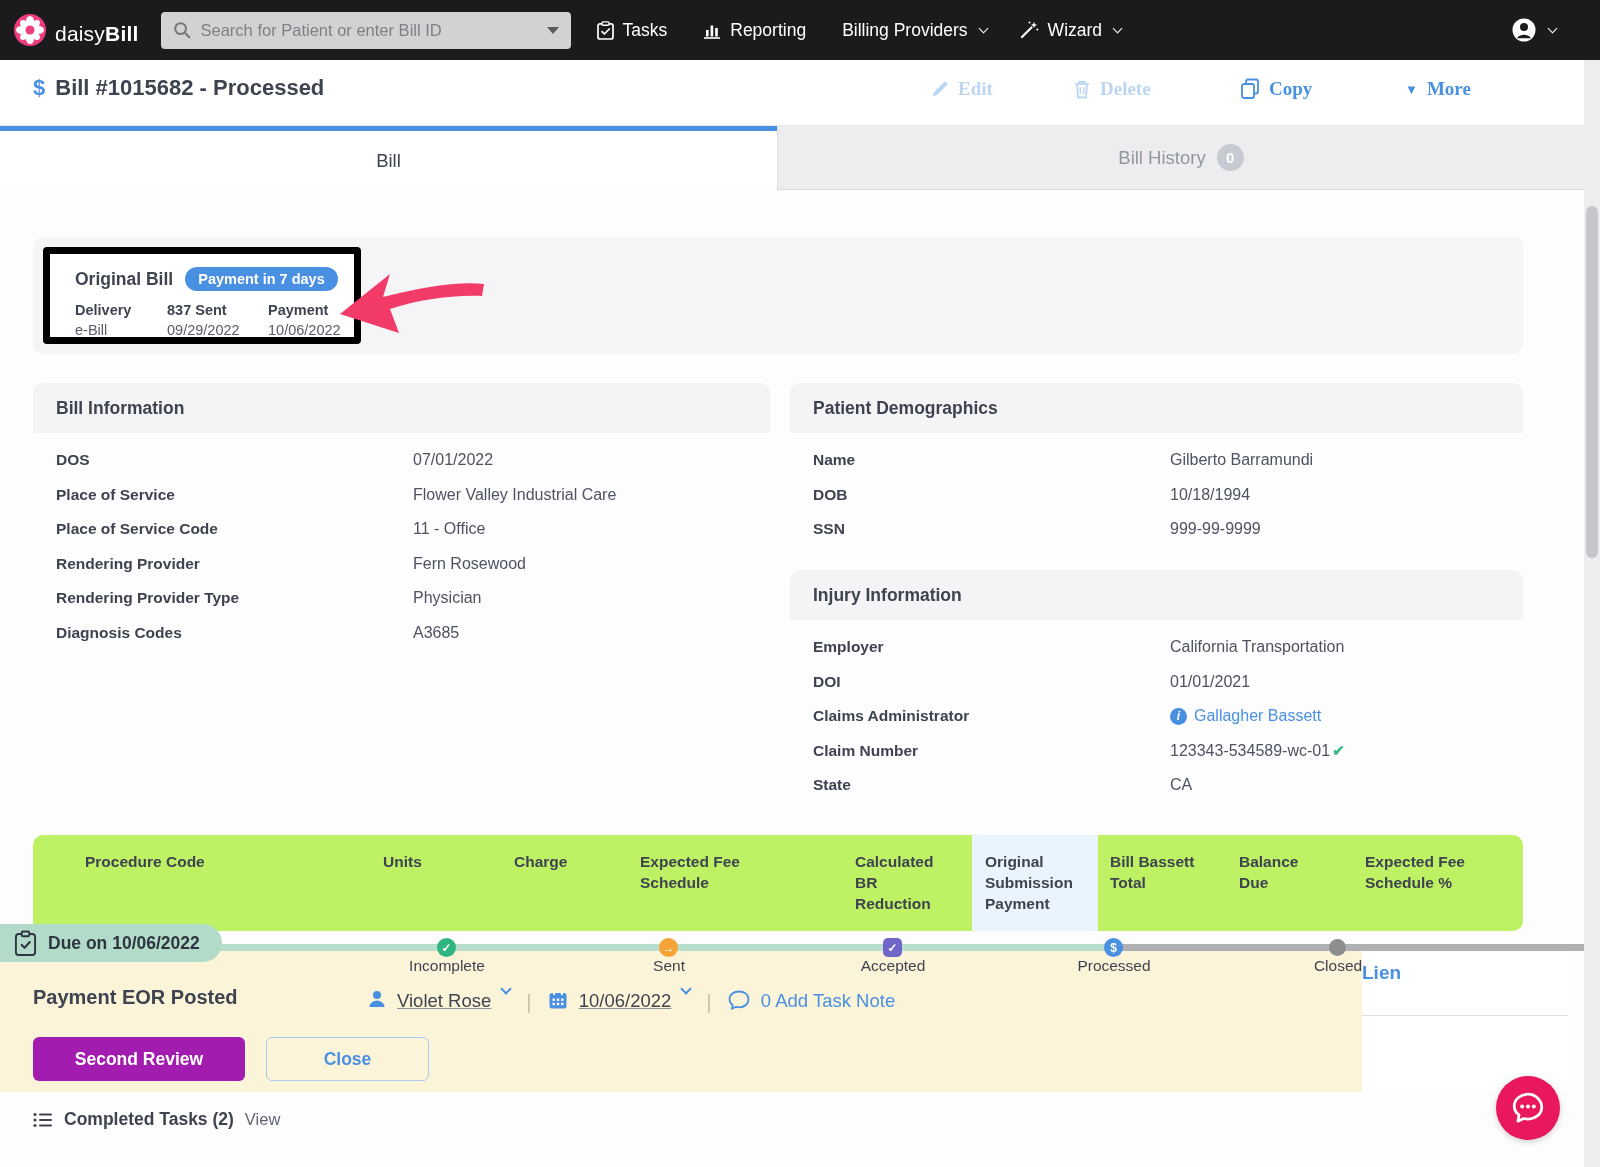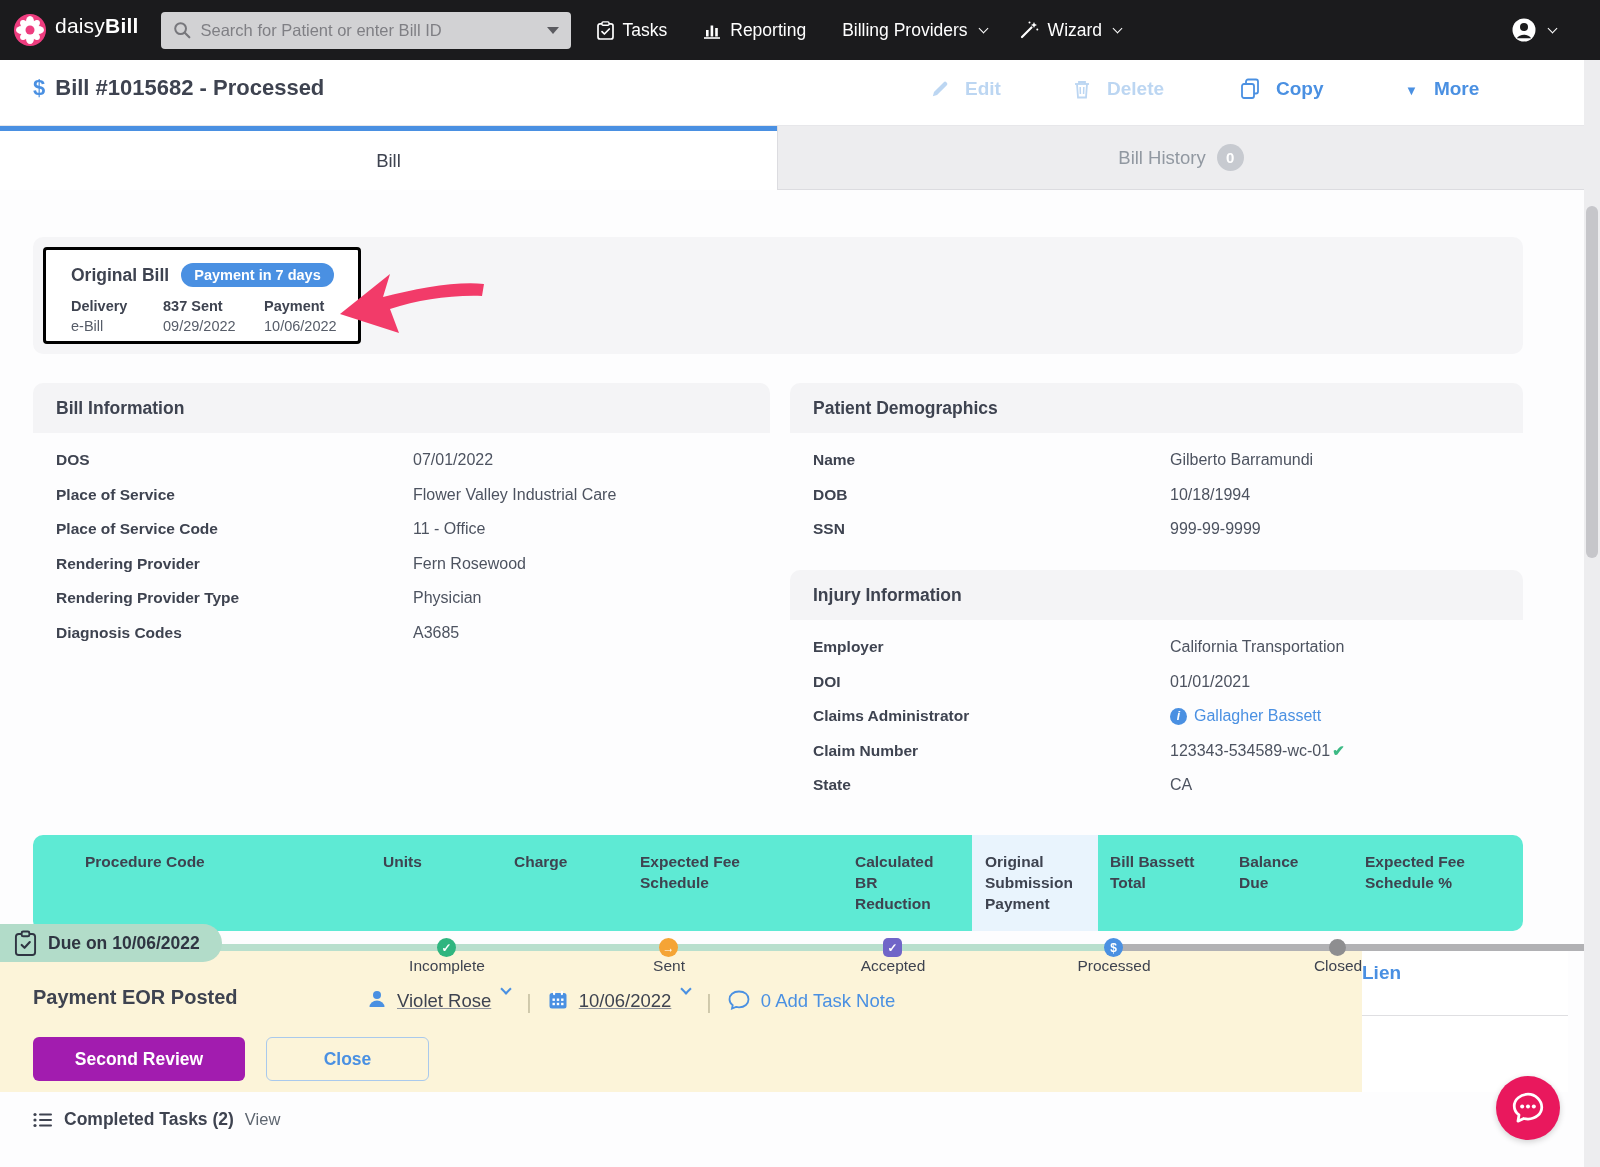--- a/index.html
+++ b/index.html
@@ -1,51 +1,51 @@
 <!DOCTYPE html>
 <html><head>
 <meta charset="utf-8">
 <style>
 *{margin:0;padding:0;box-sizing:border-box}
 body{background:#fff}
 .screen{position:relative;width:1600px;height:1167px;background:#fdfdfe;font-family:"Liberation Sans",sans-serif;overflow:hidden}
 
 
 .nav{position:absolute;left:0;top:0;width:1600px;height:60px;background:#1b1b1d;display:flex;align-items:center;color:#fff;z-index:10}
-.brand{display:flex;align-items:flex-start;gap:9px;margin-left:14px;cursor:pointer}
+.brand{display:flex;align-items:flex-end;gap:9px;margin-left:14px;cursor:pointer}
 .brand-text{font-size:21px;color:#fff;letter-spacing:.2px}
 .brand-text .bold{font-weight:700}
 .searchbox{margin-left:22px;width:410px;height:37px;background:#d2d2d4;border-radius:4px;display:flex;align-items:center;padding:4px 12px;gap:10px}
 .searchbox input{border:none;outline:none;background:transparent;flex:1;font-size:16.5px;color:#55555a;font-family:inherit}
 .searchbox input::placeholder{color:#7f7f84}
 .search-caret{width:0;height:0;border-left:6px solid transparent;border-right:6px solid transparent;border-top:7px solid #5b5b60}
 .nav-item{display:flex;align-items:center;gap:9px;font-size:17.5px;color:#fff;cursor:pointer;white-space:nowrap}
 .ml26{margin-left:26px}.ml36{margin-left:36px}.ml32{margin-left:32px}
 .chev{width:7px;height:7px;border-right:1.6px solid #fff;border-bottom:1.6px solid #fff;transform:rotate(45deg);margin-top:-4px;margin-left:3px}
 .nav-right{margin-left:auto;margin-right:44px;display:flex;align-items:center;gap:9px;cursor:pointer}
 
 
 .pagehead{position:absolute;left:0;top:60px;width:1584px;height:66px;background:#fff;border-bottom:1px solid #e7e7ea}
 .pagehead-title{position:absolute;left:33px;top:75px;display:flex;align-items:baseline;gap:10px;z-index:2}
 .dollar{color:#4a90e2;font-weight:700;font-size:22px}
 .ph-text{font-size:22px;font-weight:700;color:#3e4350}
-.action{position:absolute;top:78px;display:flex;align-items:center;gap:16px;font-size:19px;font-weight:600;cursor:pointer;background:none;border:none;font-family:Liberation Sans, sans-serif;z-index:2}
+.action{position:absolute;top:78px;display:flex;align-items:center;gap:9px;font-size:19px;font-weight:600;cursor:pointer;background:none;border:none;font-family:Liberation Serif, serif;z-index:2}
 .action.disabled{color:#bcd6f2}
 .action.enabled{color:#4a90e2}
 .act-edit{left:930px}.act-delete{left:1073px}.act-copy{left:1240px}.act-more{left:1405px}
 .more-caret{font-size:13px;color:#4a90e2;margin-top:2px}
 
 
 .tab-active{position:absolute;left:0;top:126px;width:777px;height:64px;background:#fff;border-top:5px solid #4a90e2;display:flex;align-items:center;justify-content:center;font-size:18.5px;color:#3e4350;cursor:pointer;z-index:1}
 .tab-inactive{position:absolute;left:777px;top:126px;width:807px;height:64px;background:#ededef;border-left:1px solid #dcdce0;border-bottom:1px solid #dcdce0;display:flex;align-items:center;justify-content:center;gap:11px;font-size:18.5px;color:#9198a1;cursor:pointer;z-index:1}
 .count-badge{min-width:27px;height:27px;border-radius:50%;background:#c7cad0;color:#fff;font-size:15px;font-weight:700;display:flex;align-items:center;justify-content:center}
 
 
 .summary-panel{position:absolute;left:33px;top:237px;width:1490px;height:117px;background:#f5f5f7;border-radius:10px}
-.orig-card{position:absolute;left:43px;top:247px;width:318px;height:97px;background:#fff;border:3px solid #000000;border-radius:4px;padding:13px 0 0 25px;cursor:pointer;z-index:2}
+.orig-card{position:absolute;left:43px;top:247px;width:318px;height:97px;background:#fff;border:7px solid #000000;border-radius:4px;padding:13px 0 0 25px;cursor:pointer;z-index:2}
 .orig-head{display:flex;align-items:center;gap:12px}
 .orig-title{font-size:17.5px;font-weight:700;color:#3e4350}
 .pill{background:#4a90e2;color:#fff;font-size:14.5px;font-weight:700;padding:4px 13px;border-radius:14px;white-space:nowrap}
 .orig-cols{display:flex;margin-top:9px}
 .oc{font-size:14.5px;line-height:20px}
 .oc .lbl{font-weight:700;color:#3e4350;display:block}
 .oc .val{color:#565c68;display:block}
 .oc1{width:92px}.oc2{width:101px}
 .ann-arrow{position:absolute;left:338px;top:272px;z-index:4;pointer-events:none}
 
@@ -53,21 +53,21 @@
 .panel-head{position:absolute;height:50px;background:#f4f4f6;border-radius:10px 10px 0 0;display:flex;align-items:center;padding-left:23px;font-size:17.5px;font-weight:700;color:#3e4350}
 .info-rows{position:absolute}
 .info-row{height:34.5px;display:flex;align-items:center;padding-left:23px}
 .info-row .lbl{width:357px;font-weight:700;color:#3e4350;font-size:15.5px}
 .info-row .val{color:#4d5360;font-size:16px;display:flex;align-items:center;gap:7px}
 .link-blue{color:#4a90e2;cursor:pointer}
 .info-dot{width:17px;height:17px;border-radius:50%;background:#4a90e2;color:#fff;font-size:12px;font-weight:700;font-style:italic;display:inline-flex;align-items:center;justify-content:center}
 .check-green{color:#3dba85;font-size:15px;font-weight:700}
 
 
-.tablehead{position:absolute;left:33px;top:835px;width:1490px;height:96px;background:#5eead4;border-radius:10px}
+.tablehead{position:absolute;left:33px;top:835px;width:1490px;height:96px;background:#bef264;border-radius:10px}
 .th-highlight{position:absolute;left:939px;top:0;width:126px;height:96px;background:#e9f4fd}
 .th{position:absolute;top:16px;font-size:15.5px;font-weight:700;color:#3e4350;line-height:21px}
 .th1{left:52px}.th2{left:350px}.th3{left:481px}.th4{left:607px;width:125px}.th5{left:822px;width:100px}
 .th6{left:952px;width:110px}.th7{left:1077px;width:115px}.th8{left:1206px;width:85px}.th9{left:1332px;width:115px}
 
 
 .tl-line-green{position:absolute;left:0;top:944px;width:1114px;height:7px;background:#b8dfcd;z-index:2}
 .tl-line-gray{position:absolute;left:1114px;top:944px;width:470px;height:7px;background:#b1b1b4;z-index:2}
 .tl-icon{position:absolute;top:938px;width:19px;height:19px;border-radius:50%;color:#fff;display:flex;align-items:center;justify-content:center;font-size:12px;font-weight:700;z-index:3}
 .tl-incomplete{left:437px;background:#2fb57f}

